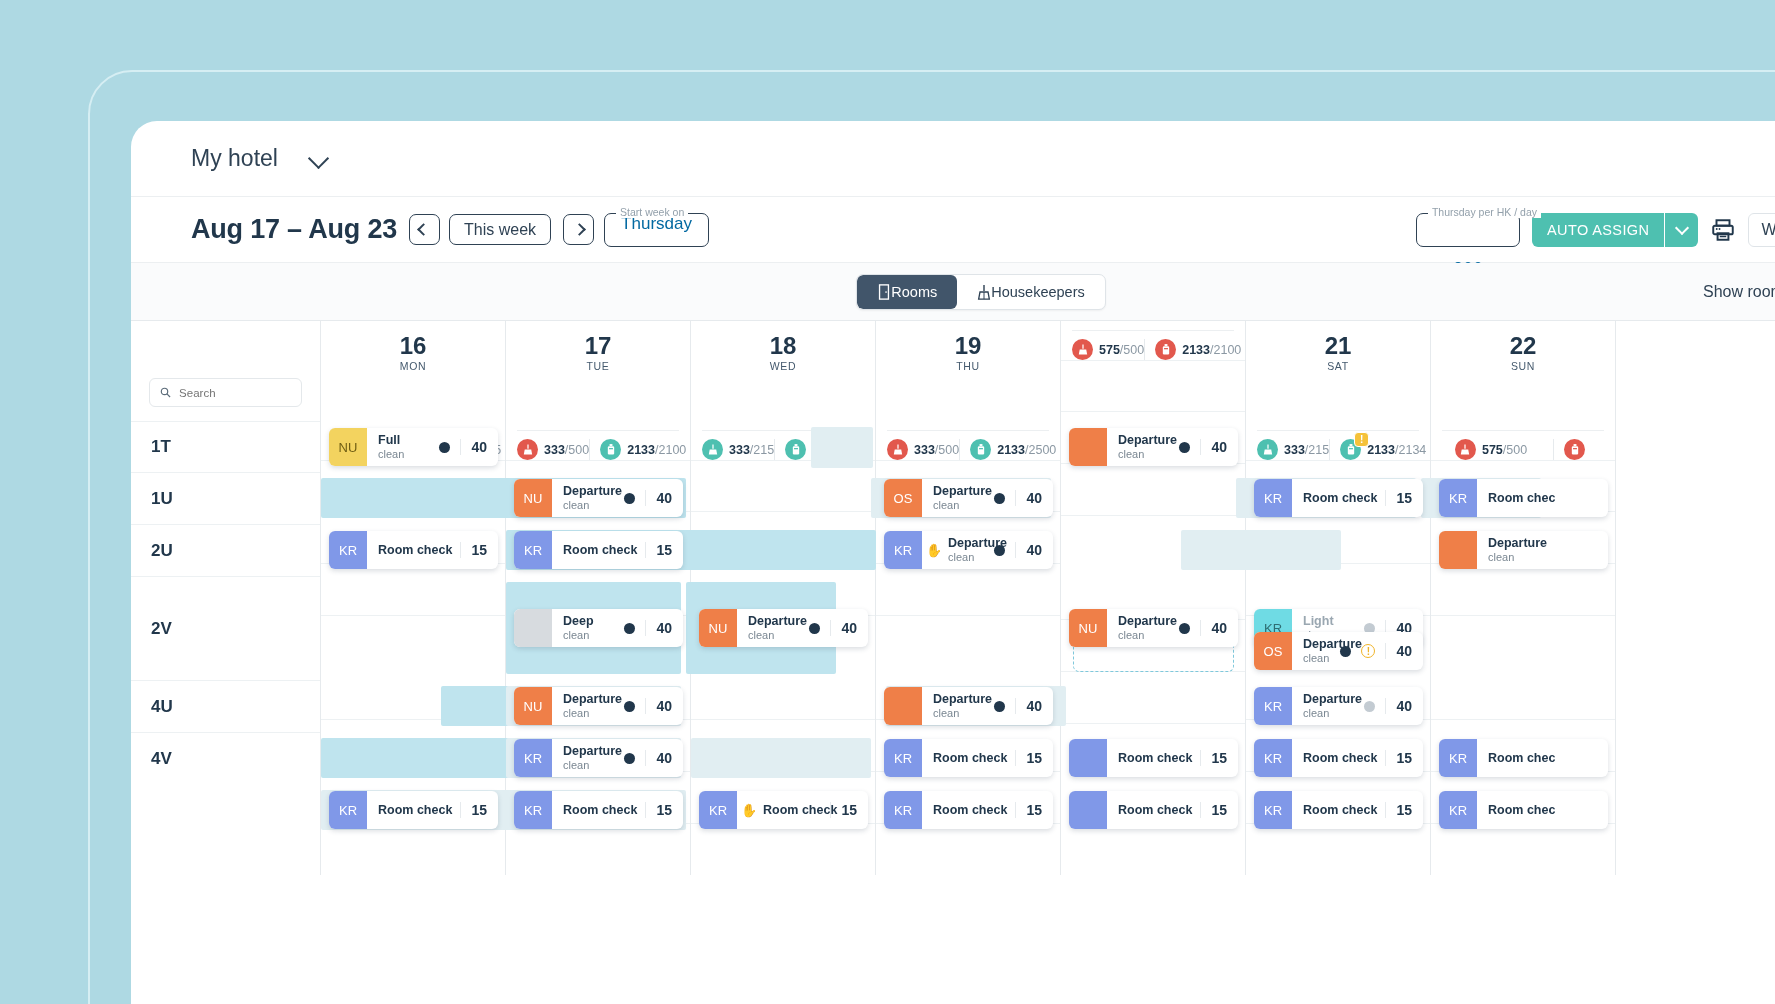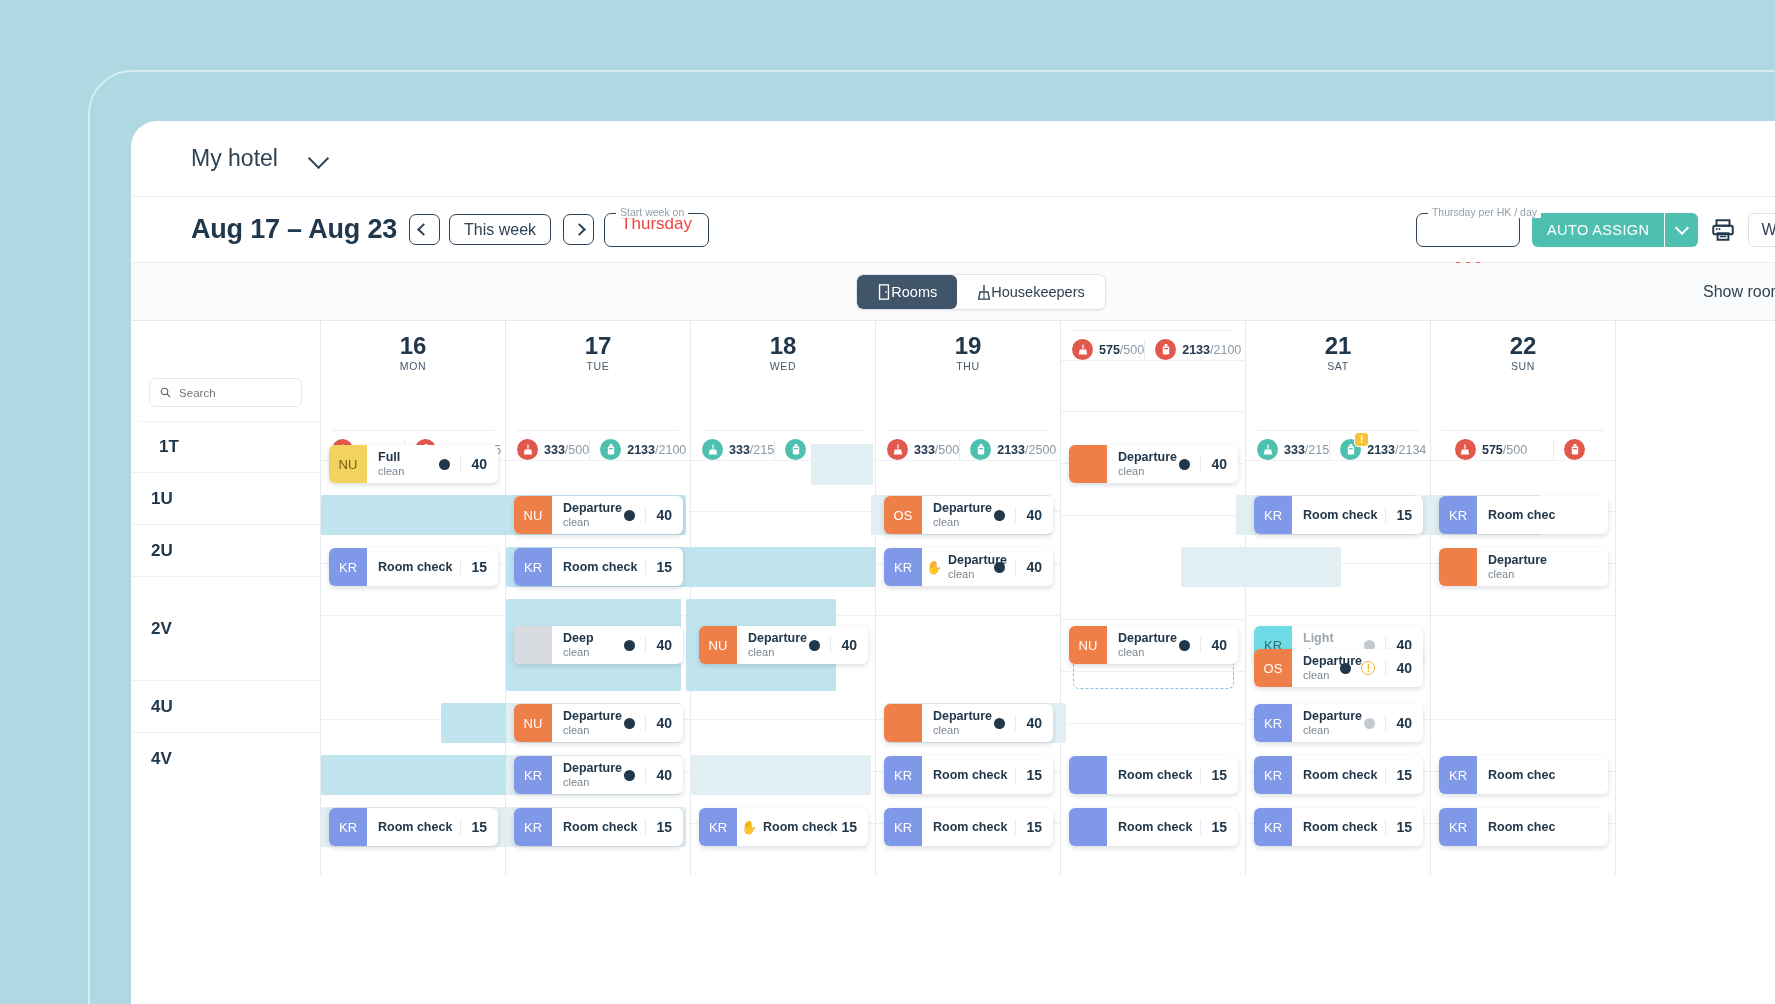--- a/index.html
+++ b/index.html
@@ -77,21 +77,21 @@
     border: 1.4px solid #2f4254; border-radius: 7px;
     display: flex; align-items: flex-start; justify-content: center;
     padding: 0 16px 3px;
   }
   .fieldset-box .legend {
     position: absolute; top: -8px; left: 11px;
     background: #fff; padding: 0 4px;
     font-size: 10.5px; color: #93a0ab; white-space: nowrap;
   }
   .fieldset-box .val {
-    font-size: 17px; color: #ef4444; white-space: nowrap;
+    font-size: 17px; color: #0369a1; white-space: nowrap;
   }
   #toolbar-right {
     position: absolute; right: 0; top: 0; height: 66px;
     display: flex; align-items: center; gap: 12px; padding-right: 0;
   }
   #credits-box { width: 104px; }
   #credits-box .val { font-size: 18px; margin-top: 45px; }
   #auto-assign {
     display:flex; height: 34px; background:#4ec0b0; border-radius: 6px;
     align-items: stretch; cursor: pointer; overflow:hidden;
@@ -320,21 +320,21 @@
       <div class="hdr">
         <div id="search-wrap">
           <svg width="13" height="13" viewBox="0 0 16 16">
             <circle cx="6.5" cy="6.5" r="4.6" fill="none" stroke="#5b6b79" stroke-width="1.7"></circle>
             <line x1="10" y1="10" x2="14.5" y2="14.5" stroke="#5b6b79" stroke-width="1.7"></line>
           </svg>
           <input placeholder="Search" style="">
         </div>
       </div>
       <div id="room-cells">
-          <div class="room-cell" style="height: 51px; margin-left: 8px;">
+          <div class="room-cell" style="height: 51px;">
             <span>1T</span>
           </div>
           <div class="room-cell" style="height: 52px;">
             <span>1U</span>
           </div>
           <div class="room-cell" style="height: 52px;">
             <span>2U</span>
           </div>
           <div class="room-cell" style="height: 104px;">
             <span>2V</span>
@@ -577,21 +577,21 @@
           </div>
           <div class="band" style="height: 51px;"></div>
           <div class="band" style="height: 52px;"></div>
           <div class="band" style="height: 52px;"></div>
           <div class="band" style="height: 104px;"></div>
           <div class="band" style="height: 52px;"></div>
           <div class="band" style="height: 52px;"></div>
           <div class="band" style="height: 52px;"></div>
         </div>
       </div>
-  <div style="position: absolute; left: 190px; top: 17px; width: 1295px; height: 515px; pointer-events: none;">
+  <div style="position: absolute; left: 190px; top: 0px; width: 1295px; height: 515px; pointer-events: none;">
         <div class="stay " style="left: 0px; width: 200px; top: 157px; height: 40px;"></div>
         <div class="stay " style="left: 185px; width: 180px; top: 157px; height: 40px;"></div>
         <div class="stay pale" style="left: 550px; width: 180px; top: 157px; height: 40px;"></div>
         <div class="stay pale" style="left: 915px; width: 180px; top: 157px; height: 40px;"></div>
         <div class="stay pale" style="left: 1100px; width: 120px; top: 157px; height: 40px;"></div>
         <div class="stay " style="left: 185px; width: 190px; top: 209px; height: 40px;"></div>
         <div class="stay " style="left: 365px; width: 190px; top: 209px; height: 40px;"></div>
         <div class="stay pale" style="left: 860px; width: 160px; top: 209px; height: 40px;"></div>
         <div class="stay " style="left: 185px; width: 175px; top: 261px; height: 92px;"></div>
         <div class="stay " style="left: 365px; width: 150px; top: 261px; height: 92px;"></div>

